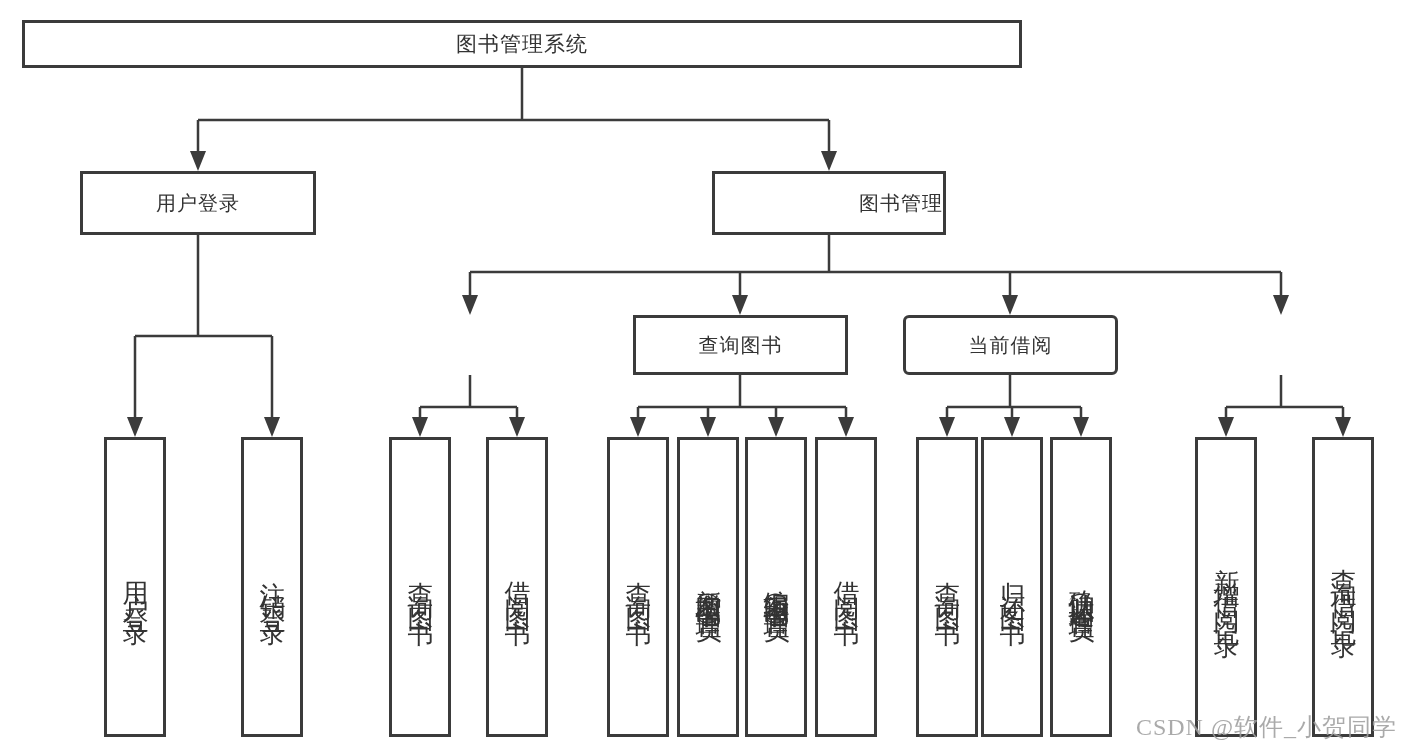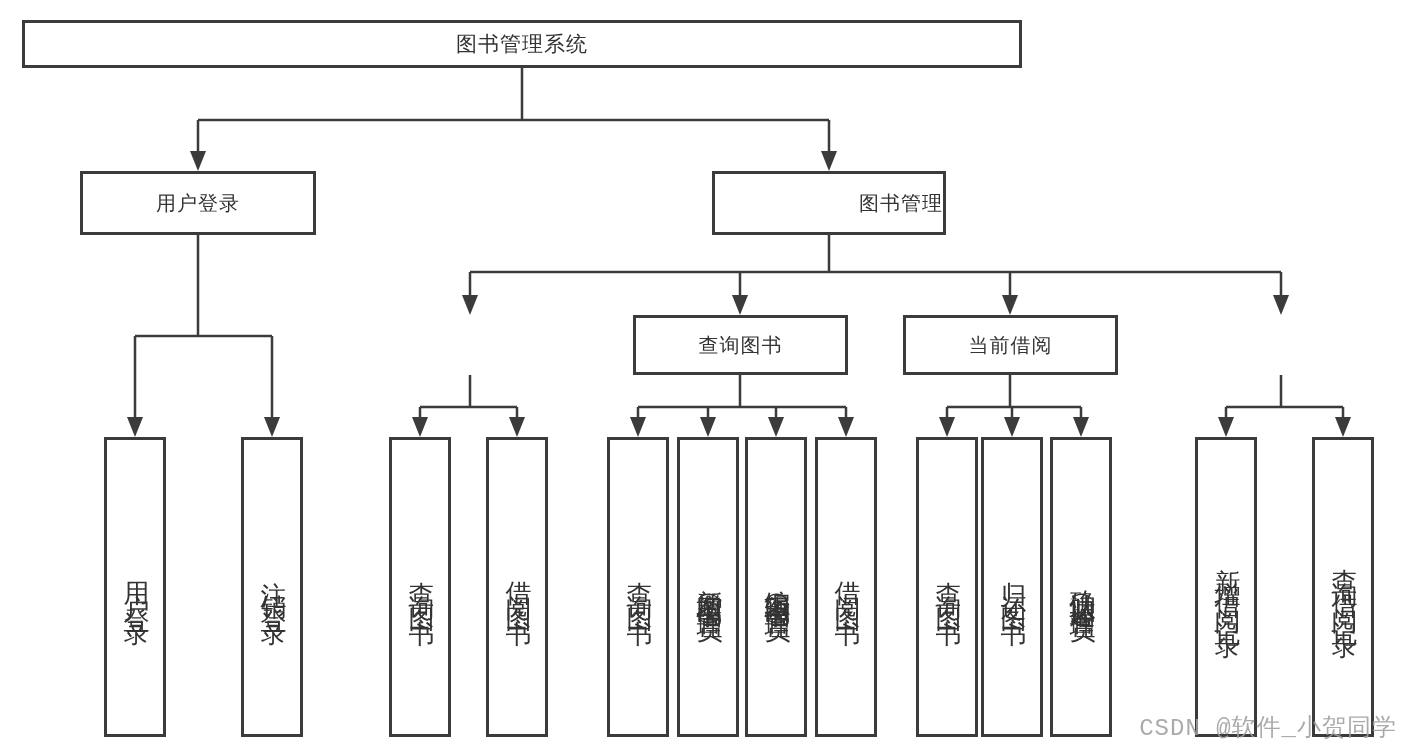--- a/index.html
+++ b/index.html
@@ -1,21 +1,21 @@
 <!DOCTYPE html>
 <html><head>
 <meta charset="utf-8">
 <style>
   html, body { margin: 0; padding: 0; background: #ffffff; }
   #stage {
     position: relative;
     width: 1405px;
     height: 747px;
     background: #ffffff;
-    font-family: Liberation Mono, monospace;
+    font-family: Liberation Serif, serif;
     overflow: hidden;
   }
   #connectors {
     position: absolute;
     left: 0; top: 0;
     pointer-events: none;
   }
   .node {
     position: absolute;
     box-sizing: border-box;
@@ -100,21 +100,21 @@
   <div class="node" style="left:80px; top:171px; width:236px; height:64px;">
     <span class="hlabel">用户登录</span>
   </div>
   <div class="node" style="left:712px; top:171px; width:234px; height:64px;justify-content:flex-end;">
     <span class="hlabel">图书管理</span>
   </div>
 
   <div class="node" style="left:633px; top:315px; width:215px; height:60px;">
     <span class="hlabel">查询图书</span>
   </div>
-  <div class="node" style="left:903px; top:315px; width:215px; height:60px;">
+  <div class="node" style="left:903px; top:315px; width:215px; height:60px;border-radius:6px;">
     <span class="hlabel">当前借阅</span>
   </div>
 
   <div class="node vbox" style="left:104px;">
     <span class="vtext" style="letter-spacing: 13px;">用户登录</span>
   </div>
   <div class="node vbox" style="left:241px;">
     <span class="vtext" style="letter-spacing: 13px;">注销登录</span>
   </div>
 

